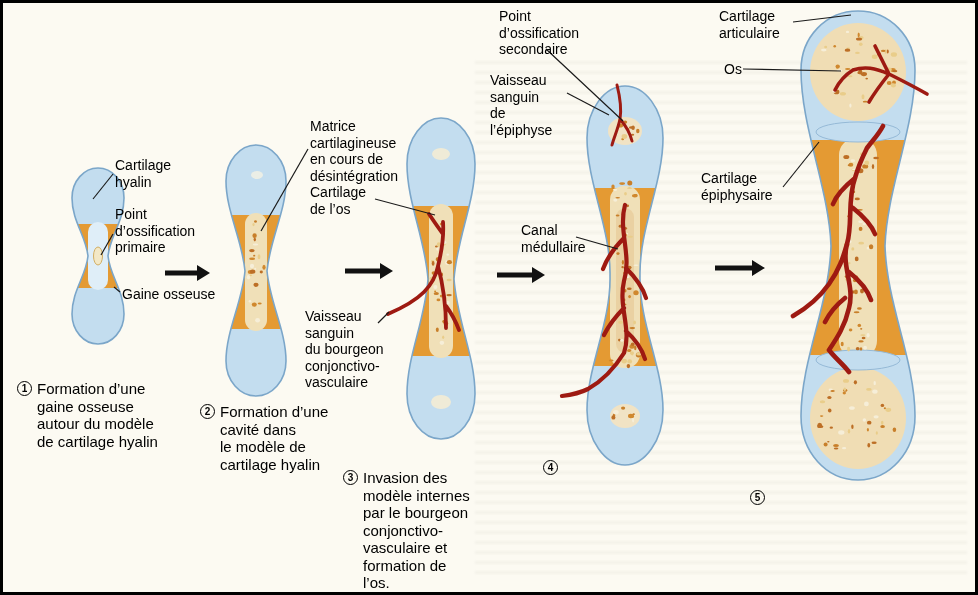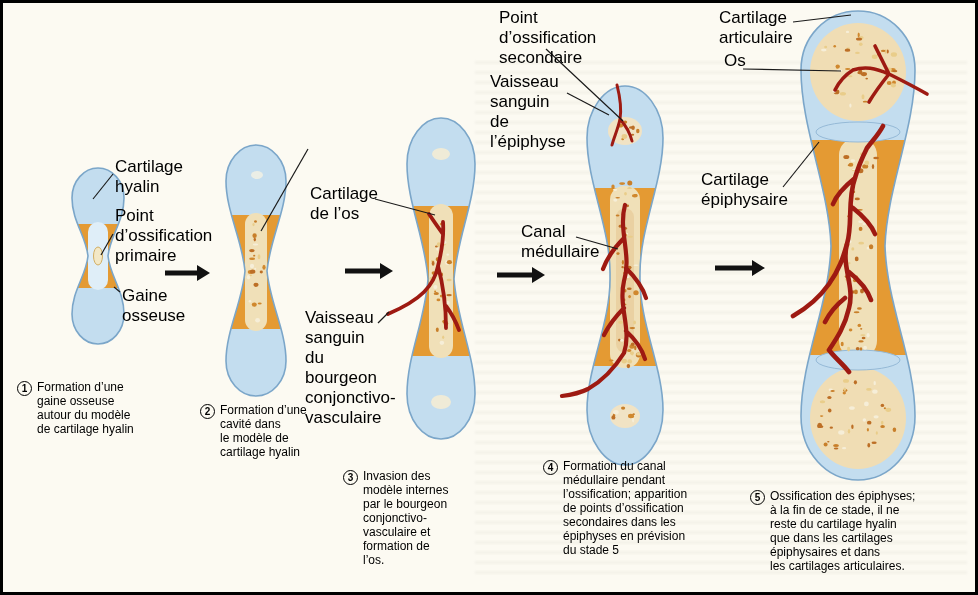--- a/index.html
+++ b/index.html
@@ -19,31 +19,31 @@
     overflow:hidden;
   }
   .bleed{
     position:absolute; left:472px; top:58px; width:492px; height:518px; z-index:1;
     background:repeating-linear-gradient(180deg, rgba(148,152,132,.16) 0 3px, rgba(0,0,0,0) 3px 10px);
     filter:blur(1.3px); opacity:.5; pointer-events:none;
   }
   .bone{ position:absolute; z-index:2; overflow:visible; }
   .overlay{ position:absolute; left:0; top:0; z-index:3; pointer-events:none; }
   .lbl{
-    position:absolute; z-index:4; font-size:17px; line-height:1.18;
+    position:absolute; z-index:4; font-size:14px; line-height:1.18;
     color:#000; white-space:pre-line;
   }
   .caption{ position:absolute; z-index:4; display:flex; align-items:flex-start; gap:5px; }
   .numcircle{
     width:15px; height:15px; flex:0 0 15px; margin-top:1px;
     border:1.4px solid #000; border-radius:50%;
     font-size:10px; font-weight:bold; color:#000;
     display:flex; align-items:center; justify-content:center;
   }
-  .cap-text{ font-size:12px; line-height:1.17; color:#000; white-space:pre-line; }
+  .cap-text{ font-size:15px; line-height:1.17; color:#000; white-space:pre-line; }
   .cart{ fill:var(--cartilage-blue); }
   .collar{ fill:var(--bone-collar-orange); }
   .marrow{ fill:var(--marrow-cream); }
   .oline{ fill:none; stroke:#7ba6c9; stroke-width:1.6; }
   .vessel{ fill:none; stroke:var(--vessel-red); stroke-linecap:round; stroke-linejoin:round; }
   .leader{ stroke:#1a1a1a; stroke-width:1.2; }
   .arrow{ fill:#111; }
 </style>
 </head>
 <body>
@@ -443,38 +443,42 @@
       <path class="arrow" d="M712,262.5 H749 V257 L762,265 L749,273 V267.5 H712 Z"></path>
     </g>
   </svg>
 
   <div class="lbl" style="left:112px; top:154px; width:64px">Cartilage
 hyalin</div>
   <div class="lbl" style="left:112px; top:203px; width:78px">Point
 d’ossification
 primaire</div>
   <div class="lbl" style="left:119px; top:283px; width:96px">Gaine osseuse</div>
+  <div class="lbl" style="left:307px; top:115px; width:100px">Matrice
+cartilagineuse
+en cours de
+désintégration</div>
   <div class="lbl" style="left:307px; top:181px; width:66px">Cartilage
 de l’os</div>
   <div class="lbl" style="left:302px; top:305px; width:80px">Vaisseau
 sanguin
 du bourgeon
 conjonctivo-
 vasculaire</div>
   <div class="lbl" style="left:496px; top:5px;  width:80px">Point
 d’ossification
 secondaire</div>
   <div class="lbl" style="left:487px; top:69px; width:78px">Vaisseau
 sanguin
 de l’épiphyse</div>
   <div class="lbl" style="left:518px; top:219px; width:70px">Canal
 médullaire</div>
   <div class="lbl" style="left:716px; top:5px;  width:72px">Cartilage
 articulaire</div>
-  <div class="lbl" style="left:721px; top:48px; width:30px">Os</div>
+  <div class="lbl" style="left:721px; top:58px; width:30px">Os</div>
   <div class="lbl" style="left:698px; top:167px; width:80px">Cartilage
 épiphysaire</div>
 
   <div class="caption" style="left:14px; top:377px; width:150px">
     <span class="numcircle">1</span>
     <span class="cap-text">Formation d’une
 gaine osseuse
 autour du modèle
 de cartilage hyalin</span>
   </div>
@@ -490,31 +494,18 @@
     <span class="cap-text">Invasion des
 modèle internes
 par le bourgeon
 conjonctivo-
 vasculaire et
 formation de
 l’os.</span>
   </div>
   <div class="caption" style="left:540px; top:456px; width:190px">
     <span class="numcircle">4</span>
-    <span class="cap-text">Formation du canal
-médullaire pendant
-l’ossification; apparition
-de points d’ossification
-secondaires dans les
-épiphyses en prévision
-du stade 5</span>
   </div>
   <div class="caption" style="left:747px; top:486px; width:225px">
     <span class="numcircle">5</span>
-    <span class="cap-text">Ossification des épiphyses;
-à la fin de ce stade, il ne
-reste du cartilage hyalin
-que dans les cartilages
-épiphysaires et dans
-les cartilages articulaires.</span>
   </div>
 
 </div>
 
 </body></html>

